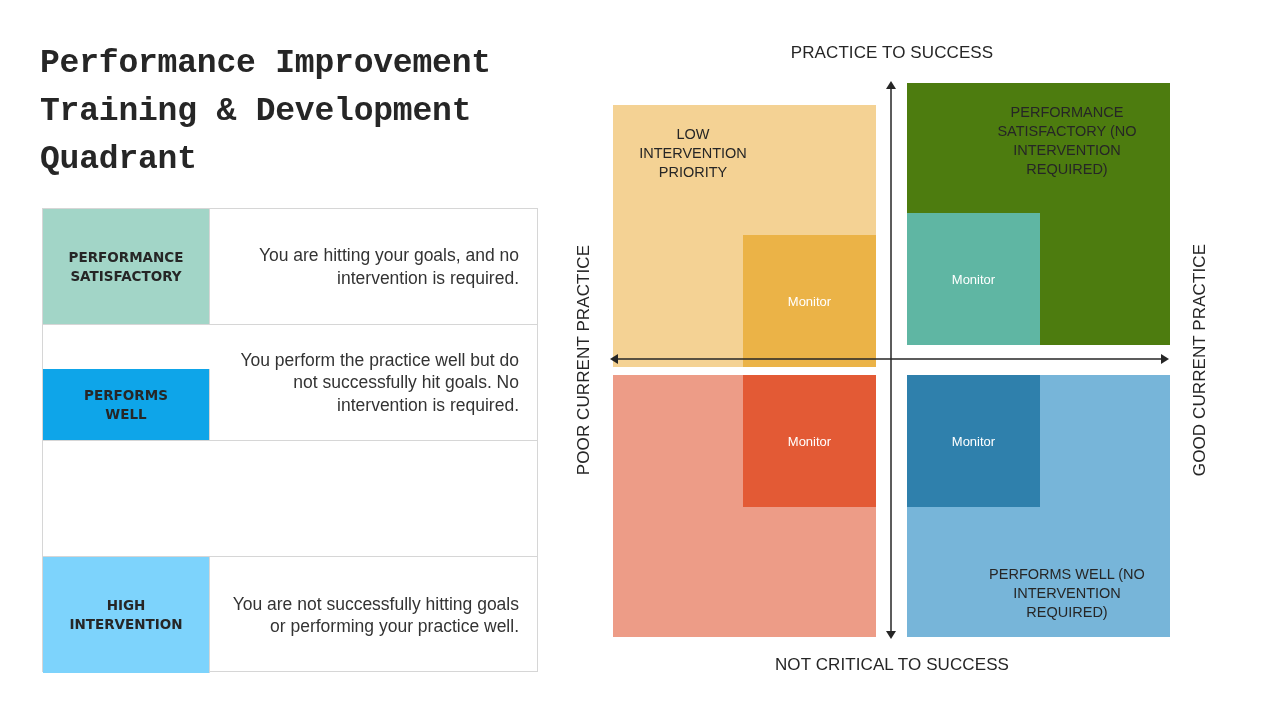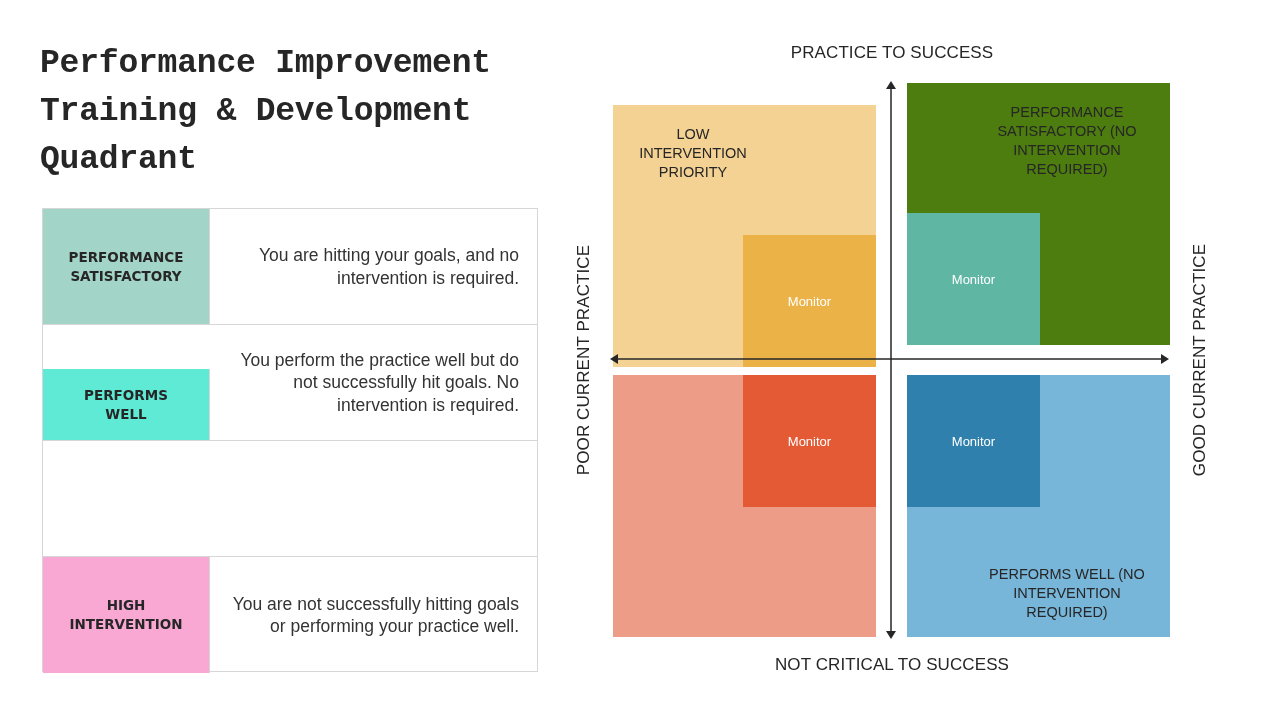--- a/index.html
+++ b/index.html
@@ -72,27 +72,27 @@
 <body>
 
 <div class="title">Performance Improvement Training &amp; Development Quadrant</div>
 
 <div class="legend-table">
   <div class="legend-row">
     <div class="legend-label" style="background:#a2d5c7">PERFORMANCE SATISFACTORY</div>
     <div class="legend-desc">You are hitting your goals, and no intervention is required.</div>
   </div>
   <div class="legend-row">
-    <div class="legend-label" style="background:#5eead4; padding: 0 30px; margin-top: 44px;">PERFORMS WELL</div>
+    <div class="legend-label" style="background:#0ea5e9; padding: 0 30px; margin-top: 44px;">PERFORMS WELL</div>
     <div class="legend-desc">You perform the practice well but do not successfully hit goals. No intervention is required.</div>
   </div>
   <div class="legend-row">
   </div>
   <div class="legend-row">
-    <div class="legend-label" style="background:#f9a8d4">HIGH INTERVENTION</div>
+    <div class="legend-label" style="background:#7dd3fc">HIGH INTERVENTION</div>
     <div class="legend-desc">You are not successfully hitting goals or performing your practice well.</div>
   </div>
 </div>
 
 <div class="axis-label axis-top">PRACTICE TO SUCCESS</div>
 <div class="axis-label axis-bottom">NOT CRITICAL TO SUCCESS</div>
 <div class="axis-label axis-left">POOR CURRENT PRACTICE</div>
 <div class="axis-label axis-right">GOOD CURRENT PRACTICE</div>
 
 <div class="quad q-tl">

